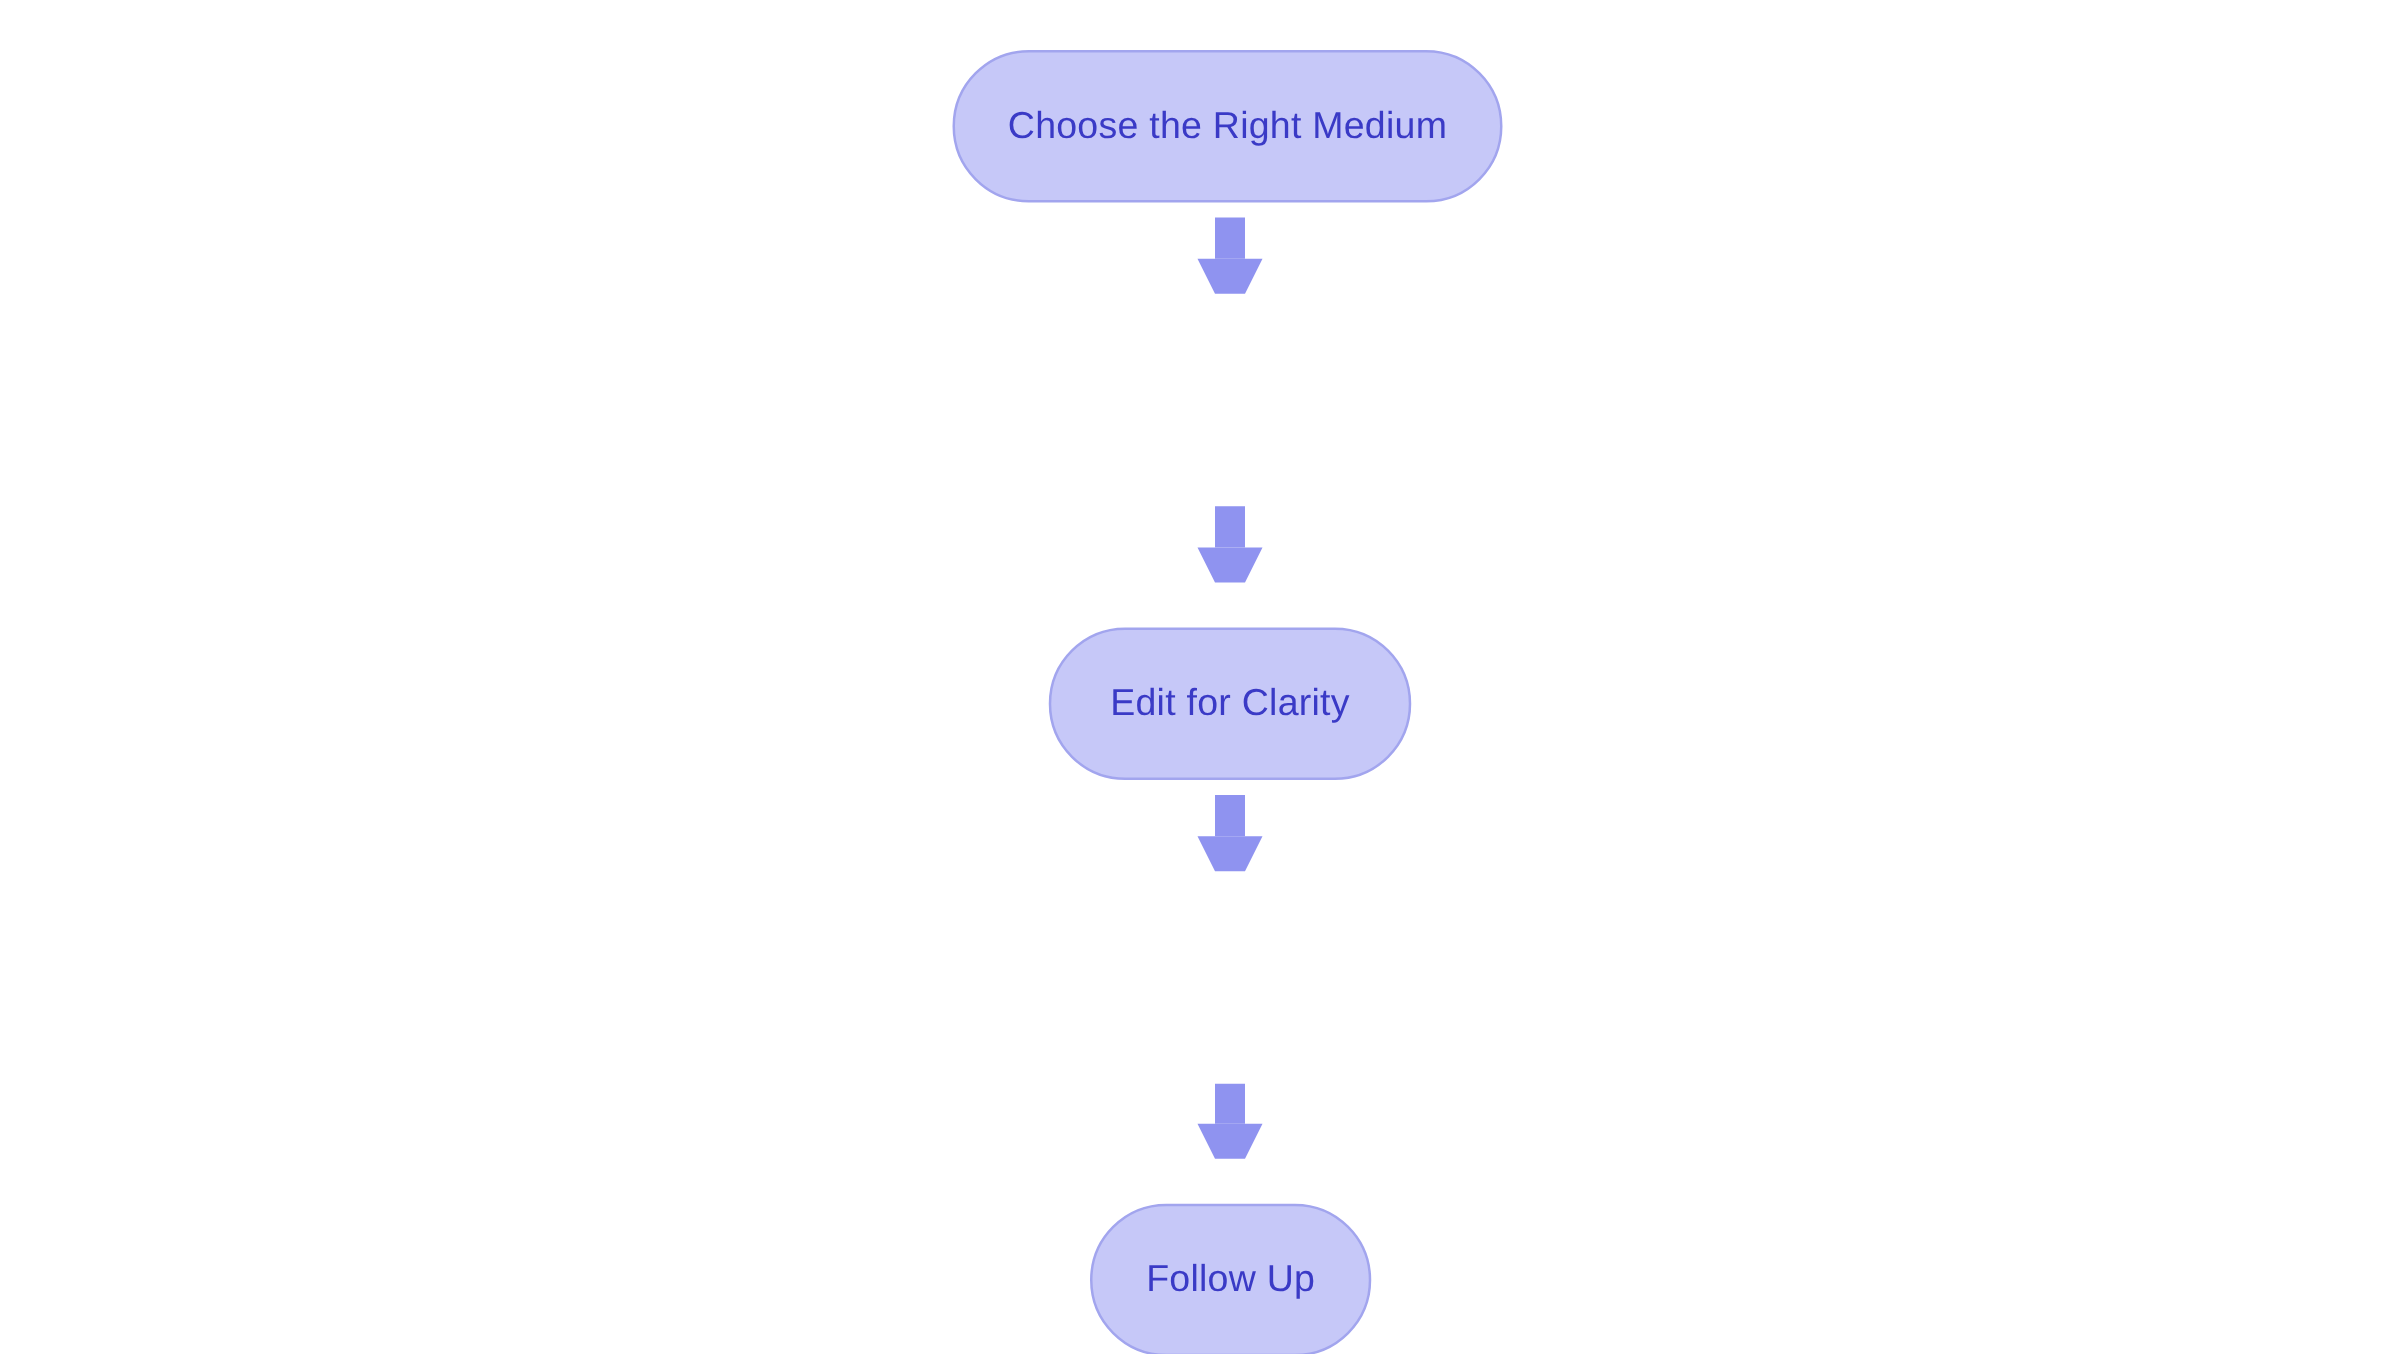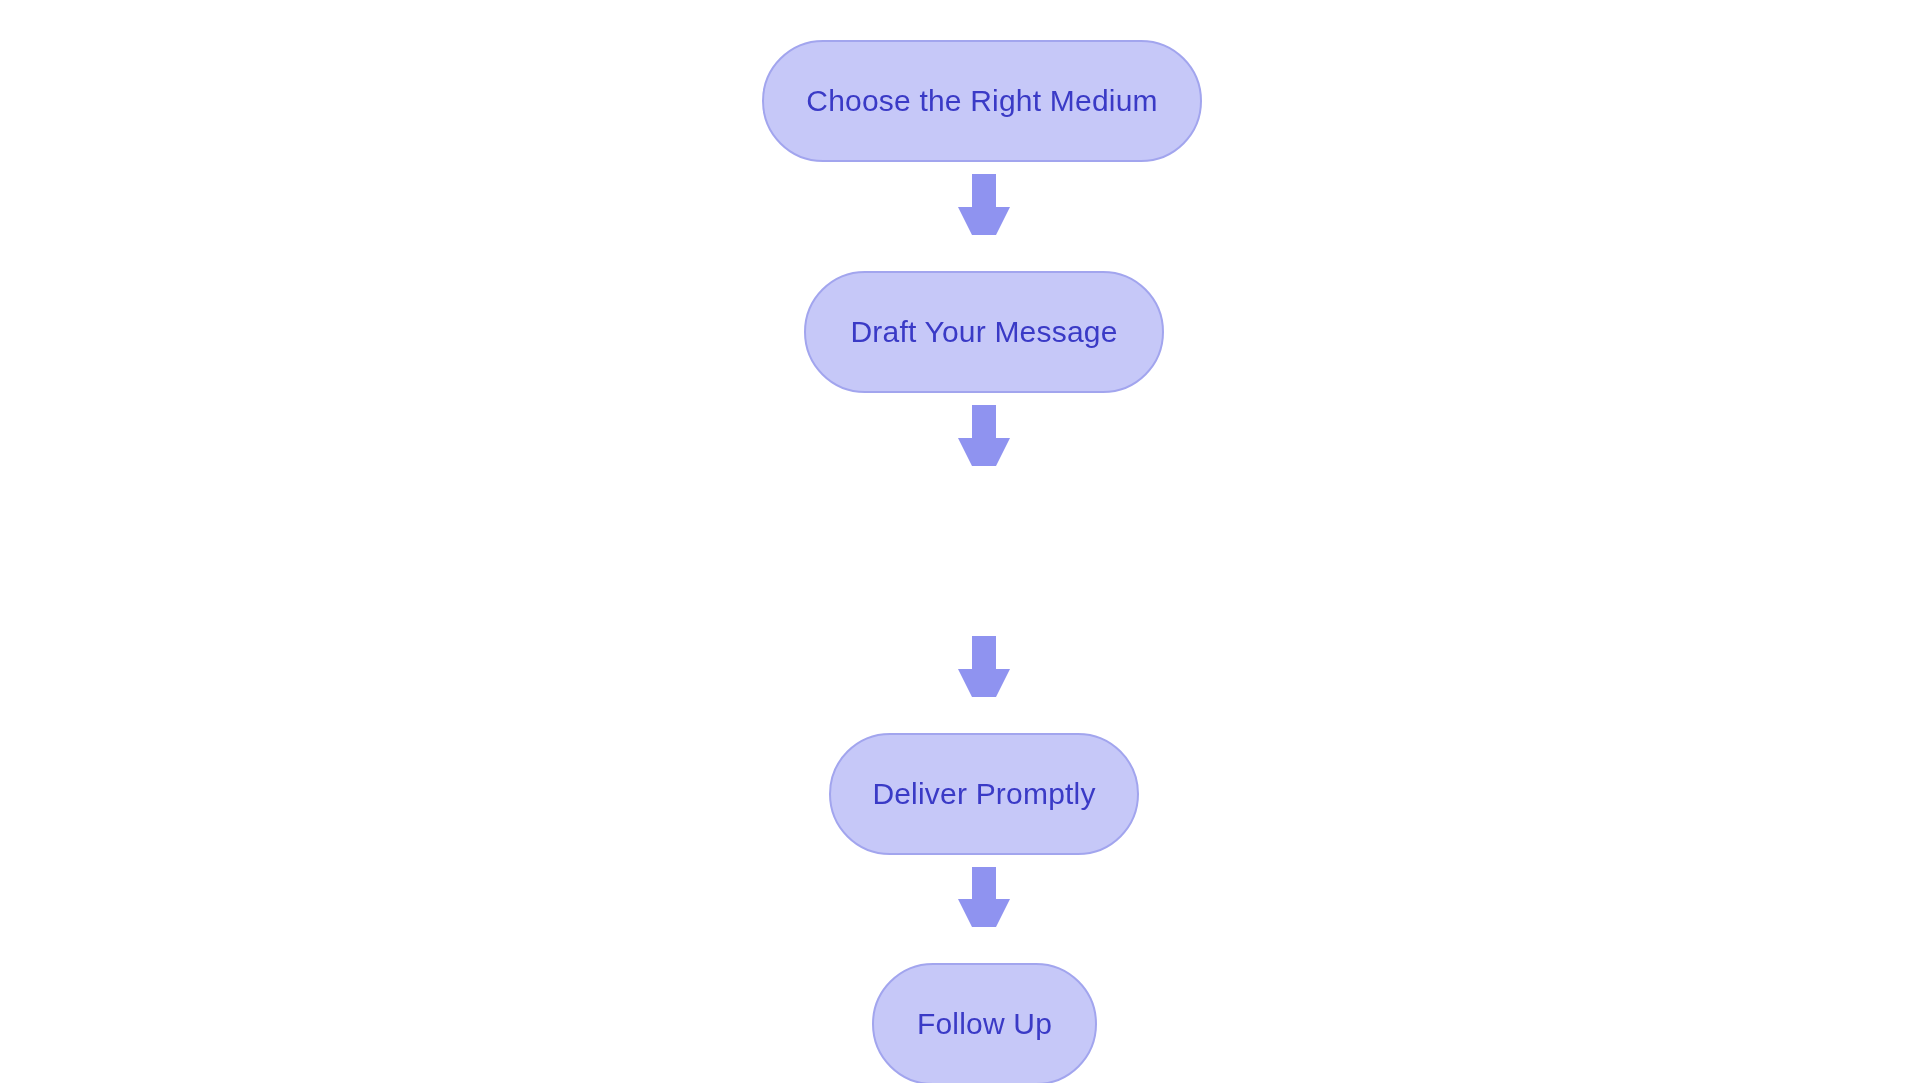--- a/index.html
+++ b/index.html
@@ -70,38 +70,35 @@
 
   <div class="node n1">
     <span>Choose the Right Medium</span>
   </div>
 
   <div class="arrow a1">
     <div class="stem"></div>
     <div class="head"></div>
   </div>
 
-  <div class="node n2">
-    <span>Draft Your Message</span>
-  </div>
 
   <div class="arrow a2">
     <div class="stem"></div>
     <div class="head"></div>
   </div>
 
+  <div class="node n3">
+    <span>Edit for Clarity</span>
+  </div>
 
   <div class="arrow a3">
     <div class="stem"></div>
     <div class="head"></div>
   </div>
 
-  <div class="node n4">
-    <span>Deliver Promptly</span>
-  </div>
 
   <div class="arrow a4">
     <div class="stem"></div>
     <div class="head"></div>
   </div>
 
   <div class="node n5">
     <span>Follow Up</span>
   </div>
 

